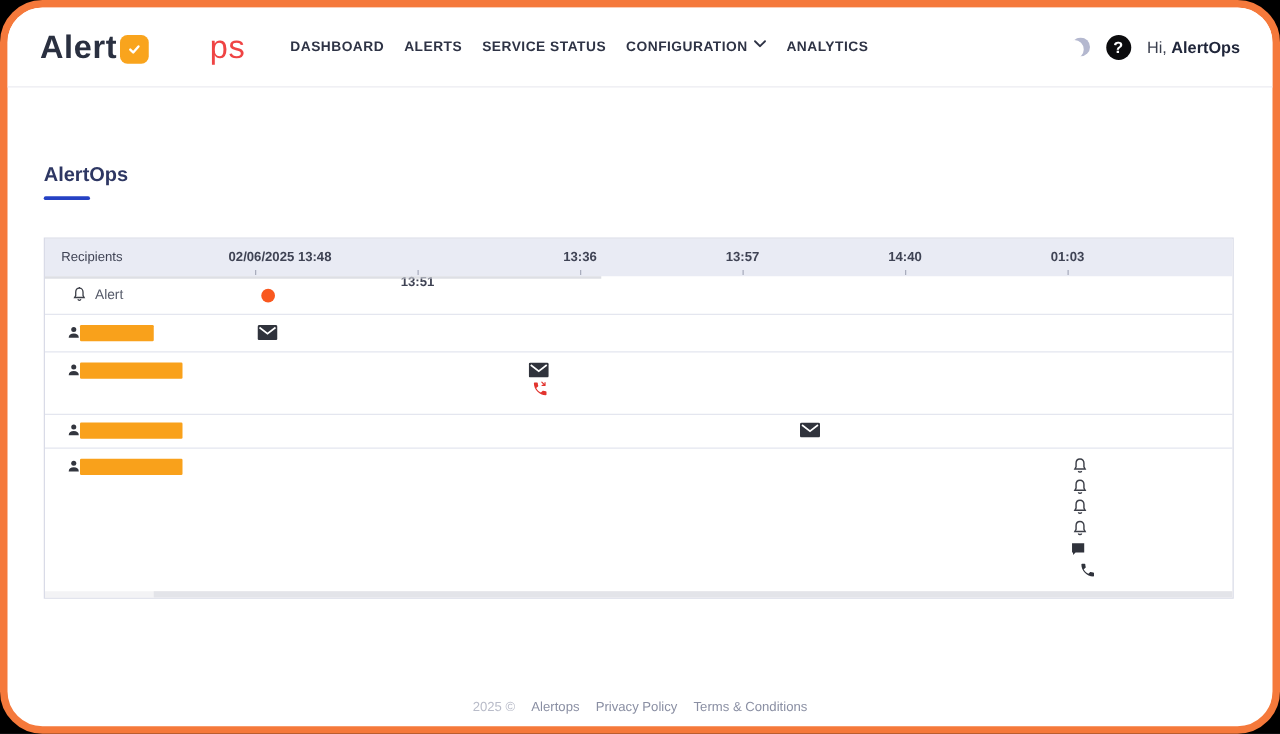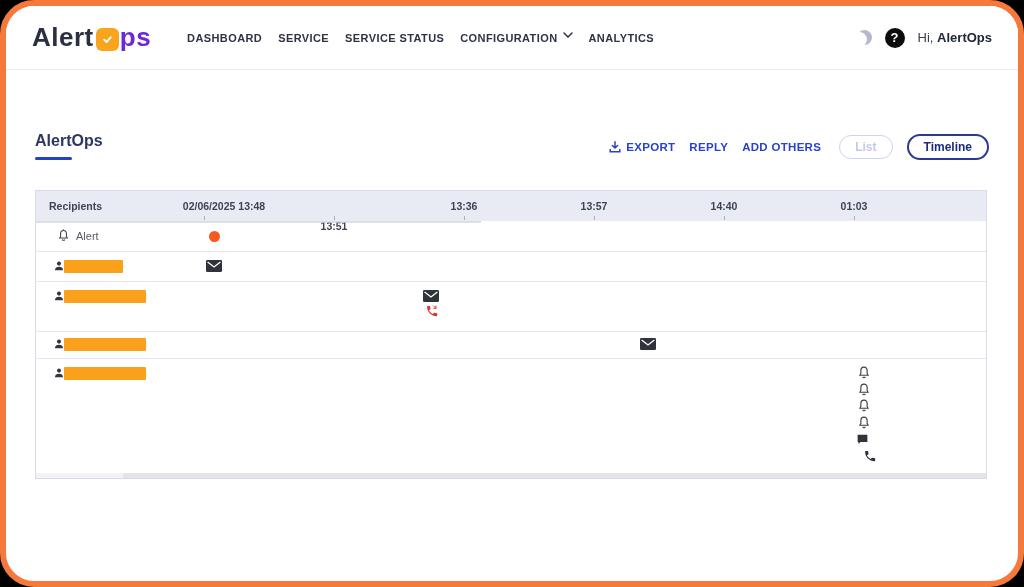--- a/index.html
+++ b/index.html
@@ -3,21 +3,21 @@
 <meta charset="utf-8">
 <style>
   html,body{margin:0;padding:0;width:1024px;height:587px;overflow:hidden;background:#000;
     font-family:"Liberation Sans", sans-serif;}
   .frame{position:absolute;inset:0;border:6px solid #f5793b;border-radius:34px;background:#fff;overflow:hidden;}
   
   .topbar{position:absolute;left:0;top:0;right:0;height:64px;display:flex;align-items:center;
     padding:0 26px;box-sizing:border-box;border-bottom:1px solid #ebecf1;background:#fff;}
   .logo{display:flex;align-items:center;cursor:pointer;}
   .logo .t1{font-size:26px;font-weight:600;color:#2a3040;letter-spacing:.5px;}
-  .logo .t2{font-size:26px;font-weight:700;color:#6d28d9;letter-spacing:.5px;}
+  .logo .t2{font-size:26px;font-weight:400;color:#ef4444;letter-spacing:.5px;padding-left:48px;}
   .logo-badge{width:23px;height:23px;background:#f9a41d;border-radius:6px;margin:3px 1px 0 2px;
     display:flex;align-items:center;justify-content:center;}
   .logo-badge svg{display:block;}
   .nav{display:flex;align-items:center;margin-left:28px;gap:0;}
   .nav-item{display:flex;align-items:flex-start;gap:5px;padding:8px 8px;font-size:11px;font-weight:bold;
     color:#2e3345;letter-spacing:.4px;cursor:pointer;white-space:nowrap;}
   .top-right{margin-left:auto;display:flex;align-items:center;gap:13px;}
   .moon{width:15px;height:15px;border-radius:50%;box-shadow:inset -5px 2px 0 0 #b4b8cf;cursor:pointer;}
   .help{width:20px;height:20px;border-radius:50%;background:#0c0c0e;color:#fff;font-size:13px;
     font-weight:bold;display:flex;align-items:center;justify-content:center;cursor:pointer;}
@@ -30,21 +30,21 @@
   .tool-link{display:flex;align-items:center;gap:4px;font-size:11.5px;font-weight:bold;color:#2742cb;
     letter-spacing:.3px;cursor:pointer;white-space:nowrap;}
   .btn{border-radius:15px;padding:4px 15px;font-size:12px;font-weight:bold;background:#fff;cursor:pointer;
     font-family:"Liberation Sans",sans-serif;}
   .btn-list{border:1.5px solid #ccd2f2;color:#c2c9f0;margin-left:4px;}
   .btn-timeline{border:2px solid #2b3a94;color:#1e2b7d;}
   
   .ttable{position:absolute;left:29px;top:184px;width:952px;height:289px;border:1px solid #d9dbe7;
     box-sizing:border-box;background:#fff;}
   .thead{position:absolute;left:0;top:0;right:0;height:30px;background:#e9ebf4;}
-  .th-recipients{position:absolute;left:13px;top:9px;font-size:10.5px;font-weight:bold;color:#3f4354;}
+  .th-recipients{position:absolute;left:13px;top:9px;font-size:10.5px;font-weight:normal;color:#3f4354;}
   .th-time{position:absolute;top:9px;transform:translateX(-50%);font-size:10.5px;font-weight:bold;color:#3f4354;white-space:nowrap;}
   .tick{position:absolute;top:25px;width:1px;height:4px;background:#a9adbd;}
   .hscroll-top{position:absolute;left:0;top:30px;width:445px;height:2px;background:#cfd1d9;opacity:.7;}
   .trow{position:absolute;left:0;right:0;border-bottom:1px solid #e4e6ef;}
   .person-icon{position:absolute;color:#33363f;}
   .redbar{position:absolute;height:13px;background:#f9a11b;border-radius:1px;}
   .alert-label{position:absolute;font-size:11px;color:#555a69;}
   .dot{position:absolute;width:11px;height:11px;border-radius:50%;background:#f9581f;}
   .evt{position:absolute;cursor:pointer;}
   .footer{position:absolute;left:0;right:0;bottom:9px;text-align:center;font-size:10.5px;color:#b9bcc9;}
@@ -66,21 +66,21 @@
         </svg>
       </span>
       <span class="t2">ps</span>
     </div>
 
     <div class="nav">
       <div class="nav-item">
         <span>DASHBOARD</span>
       </div>
       <div class="nav-item">
-        <span>SERVICE</span>
+        <span>ALERTS</span>
       </div>
       <div class="nav-item">
         <span>SERVICE STATUS</span>
       </div>
       <div class="nav-item">
         <span>CONFIGURATION</span>
         <span>
           <svg width="10" height="6" viewBox="0 0 10 6">
               <path d="M1 1 L5 5 L9 1" fill="none" stroke="#2e3345" stroke-width="1.5" stroke-linecap="round"></path>
             </svg>
@@ -99,39 +99,20 @@
       <div class="greet">
         <span>Hi,</span>
         <b>AlertOps</b>
       </div>
     </div>
   </div>
 
   <div class="page-title">AlertOps</div>
   <div class="title-underline"></div>
 
-  <div class="toolbar">
-    <div class="tool-link">
-      <span>
-        <svg width="14" height="14" viewBox="0 0 16 16">
-          <path d="M8 2 v7 M5 6.2 L8 9.2 L11 6.2" fill="none" stroke="#2742cb" stroke-width="1.7" stroke-linecap="round" stroke-linejoin="round"></path>
-          <path d="M2.5 10.8 v2.7 h11 v-2.7" fill="none" stroke="#2742cb" stroke-width="1.7" stroke-linecap="round"></path>
-        </svg>
-      </span>
-      <span>EXPORT</span>
-    </div>
-    <div class="tool-link">
-      <span>REPLY</span>
-    </div>
-    <div class="tool-link">
-      <span>ADD OTHERS</span>
-    </div>
-    <button class="btn btn-list">List</button>
-    <button class="btn btn-timeline">Timeline</button>
-  </div>
 
   <div class="ttable">
 
     <div class="thead">
       <span class="th-recipients">Recipients</span>
       <span class="th-time" style="left:188px;">02/06/2025 13:48</span>
       <span class="th-time" style="left:298px;margin-top:20px;">13:51</span>
       <span class="th-time" style="left:428px;">13:36</span>
       <span class="th-time" style="left:558px;">13:57</span>
       <span class="th-time" style="left:688px;">14:40</span>
@@ -253,14 +234,20 @@
         <svg width="14" height="14" viewBox="0 0 24 24">
             <path d="M6.8 10.9 c1.4 2.8 3.7 5 6.5 6.4 l2.1-2.1 c.3-.3.7-.4 1-.3 1.1.4 2.3.6 3.5.6 .6 0 1 .4 1 1 v3.3 c0 .6-.4 1-1 1 C11 20.8 3.6 13.4 3.6 4.5 c0-.6.4-1 1-1 h3.4 c.6 0 1 .4 1 1 0 1.2.2 2.4.6 3.5 .1.3 0 .7-.3 1 z" fill="#30333c"></path>
           </svg>
       </span>
     </div>
 
     <div style="position:absolute;left:0;bottom:0;height:5px;width:100%;background:#f3f3f5;"></div>
     <div style="position:absolute;left:87px;bottom:0;height:5px;right:0;background:#e3e4e9;"></div>
   </div>
 
+  <div class="footer">
+    <span class="seg">2025 ©</span>
+    <span class="seg lnk">Alertops</span>
+    <span class="seg lnk">Privacy Policy</span>
+    <span class="seg lnk">Terms &amp; Conditions</span>
+  </div>
 
 </div>
 
 </body></html>

